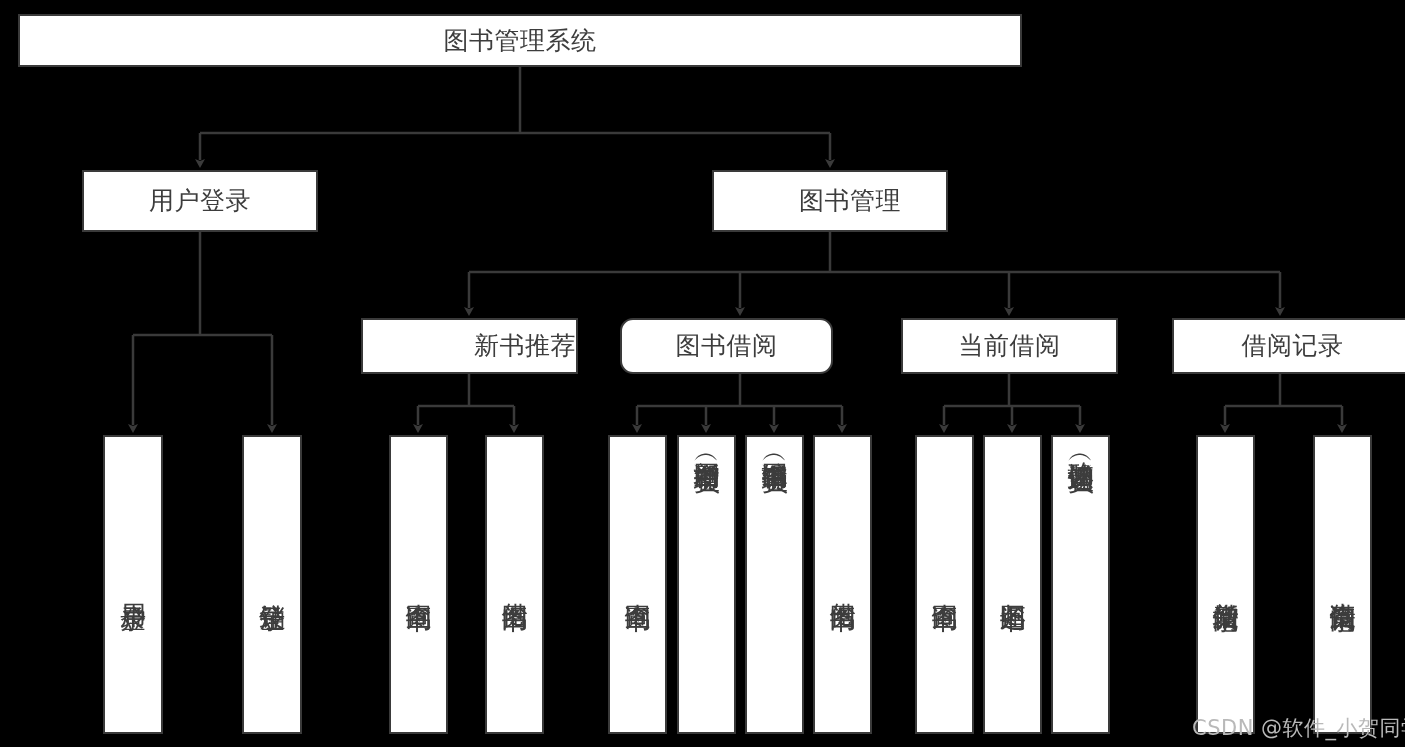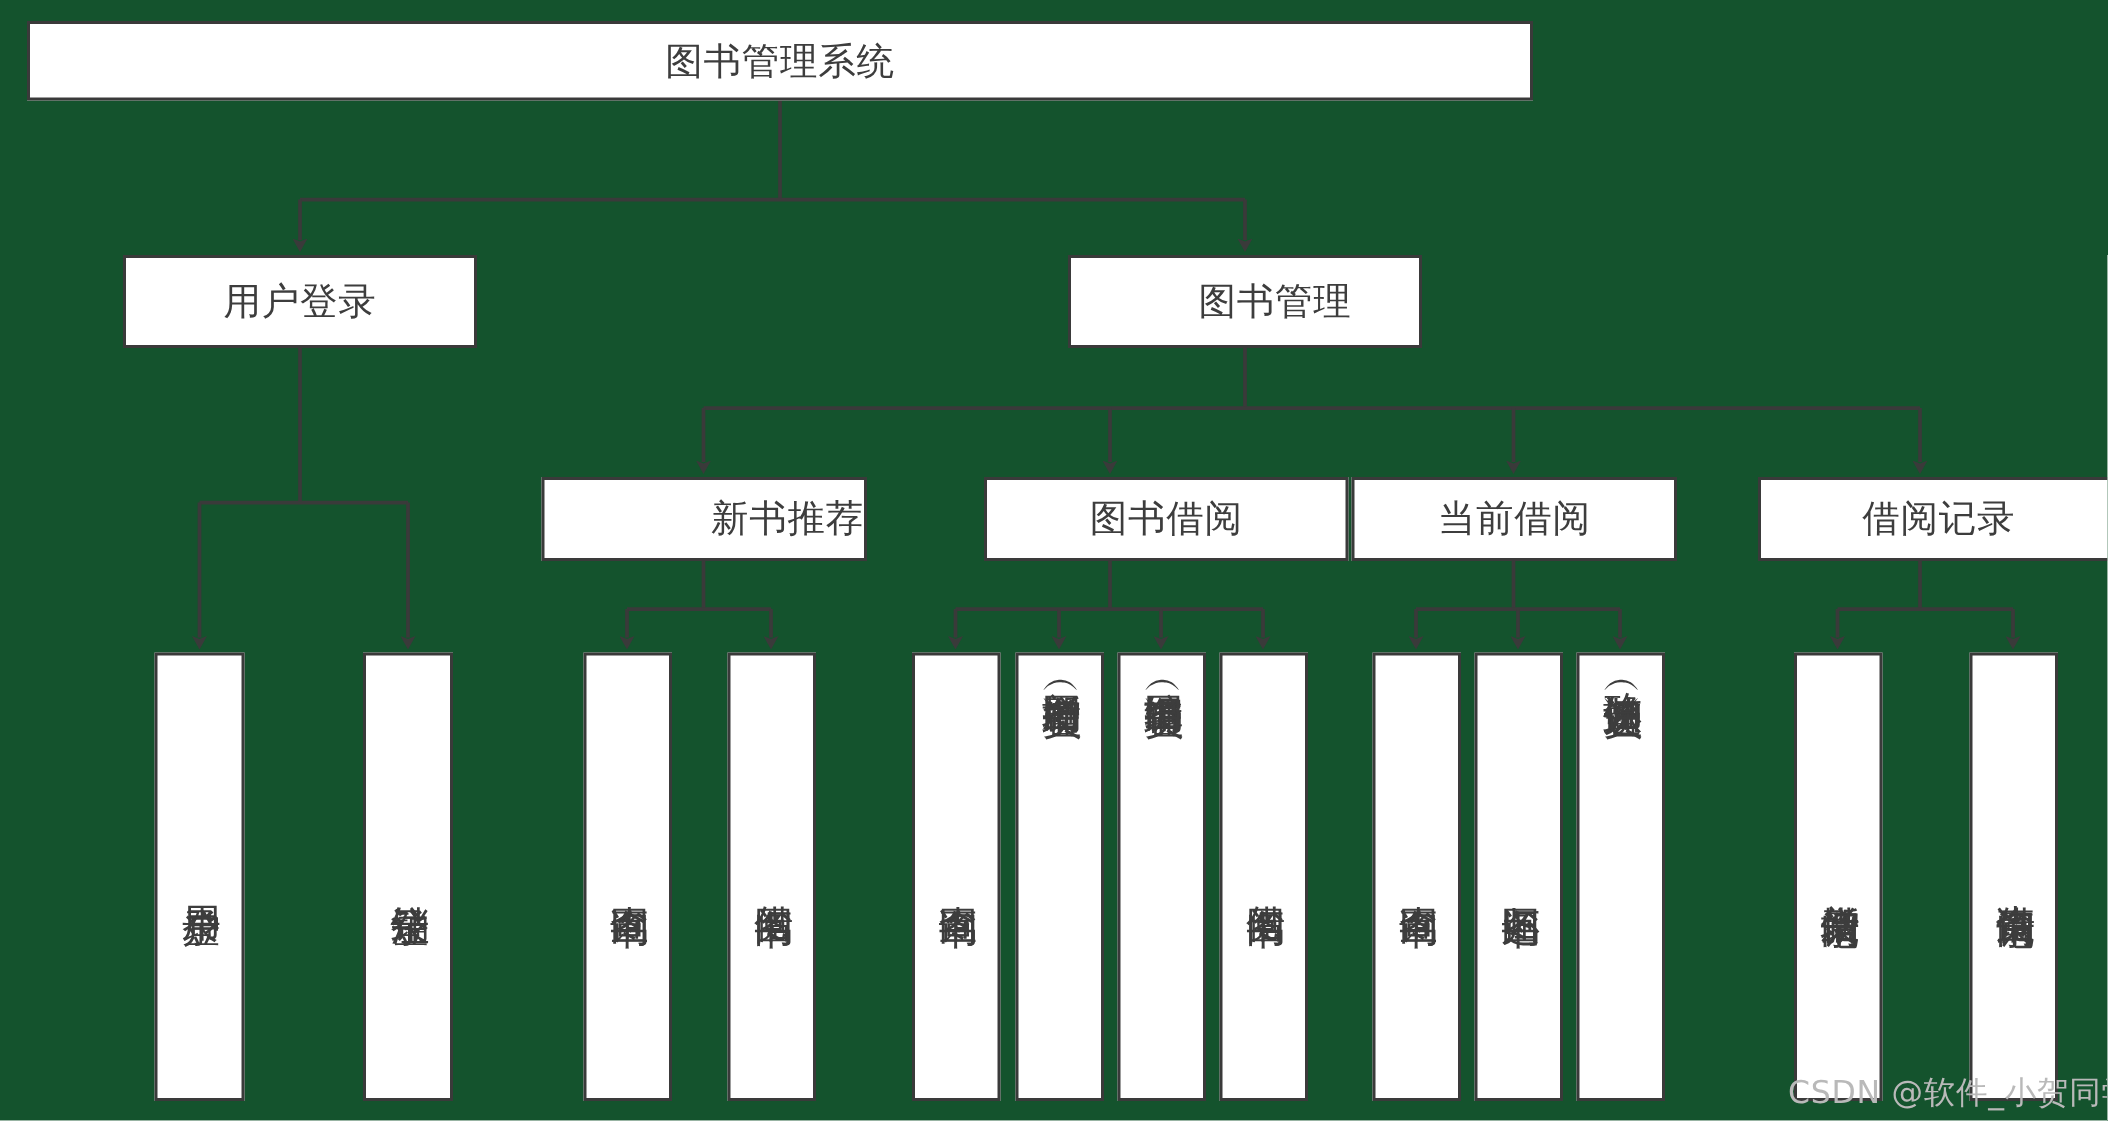--- a/index.html
+++ b/index.html
@@ -7,21 +7,21 @@
     padding: 0;
     background: #ffffff;
   }
   body {
     font-family: "DejaVu Sans", "Liberation Sans", sans-serif;
   }
   #canvas {
     position: relative;
     width: 1405px;
     height: 747px;
-    background: #14532d;
+    background: #000000;
     overflow: hidden;
   }
   #edges {
     position: absolute;
     left: 0;
     top: 0;
     width: 1405px;
     height: 747px;
   }
   .node {
@@ -144,21 +144,21 @@
   <div class="node node-h" style="left:82px; top:170px; width:236px; height:62px;">
     <span class="label">用户登录</span>
   </div>
   <div class="node node-h" style="left:712px; top:170px; width:236px; height:62px;padding-left:40px;">
     <span class="label">图书管理</span>
   </div>
 
   <div class="node node-h" style="left:361px; top:318px; width:217px; height:56px;justify-content:flex-end;">
     <span class="label">新书推荐</span>
   </div>
-  <div class="node node-h" style="left:656px; top:318px; width:243px; height:56px;">
+  <div class="node node-h" style="left:620px; top:318px; width:213px; height:56px;border-radius:13px;">
     <span class="label">图书借阅</span>
   </div>
   <div class="node node-h" style="left:901px; top:318px; width:217px; height:56px;justify-content:center;">
     <span class="label">当前借阅</span>
   </div>
   <div class="node node-h" style="left:1172px; top:318px; width:241px; height:56px;">
     <span class="label">借阅记录</span>
   </div>
 
   <div class="node node-v centered" style="left:103px; top:435px; width:60px; height:299px;">

